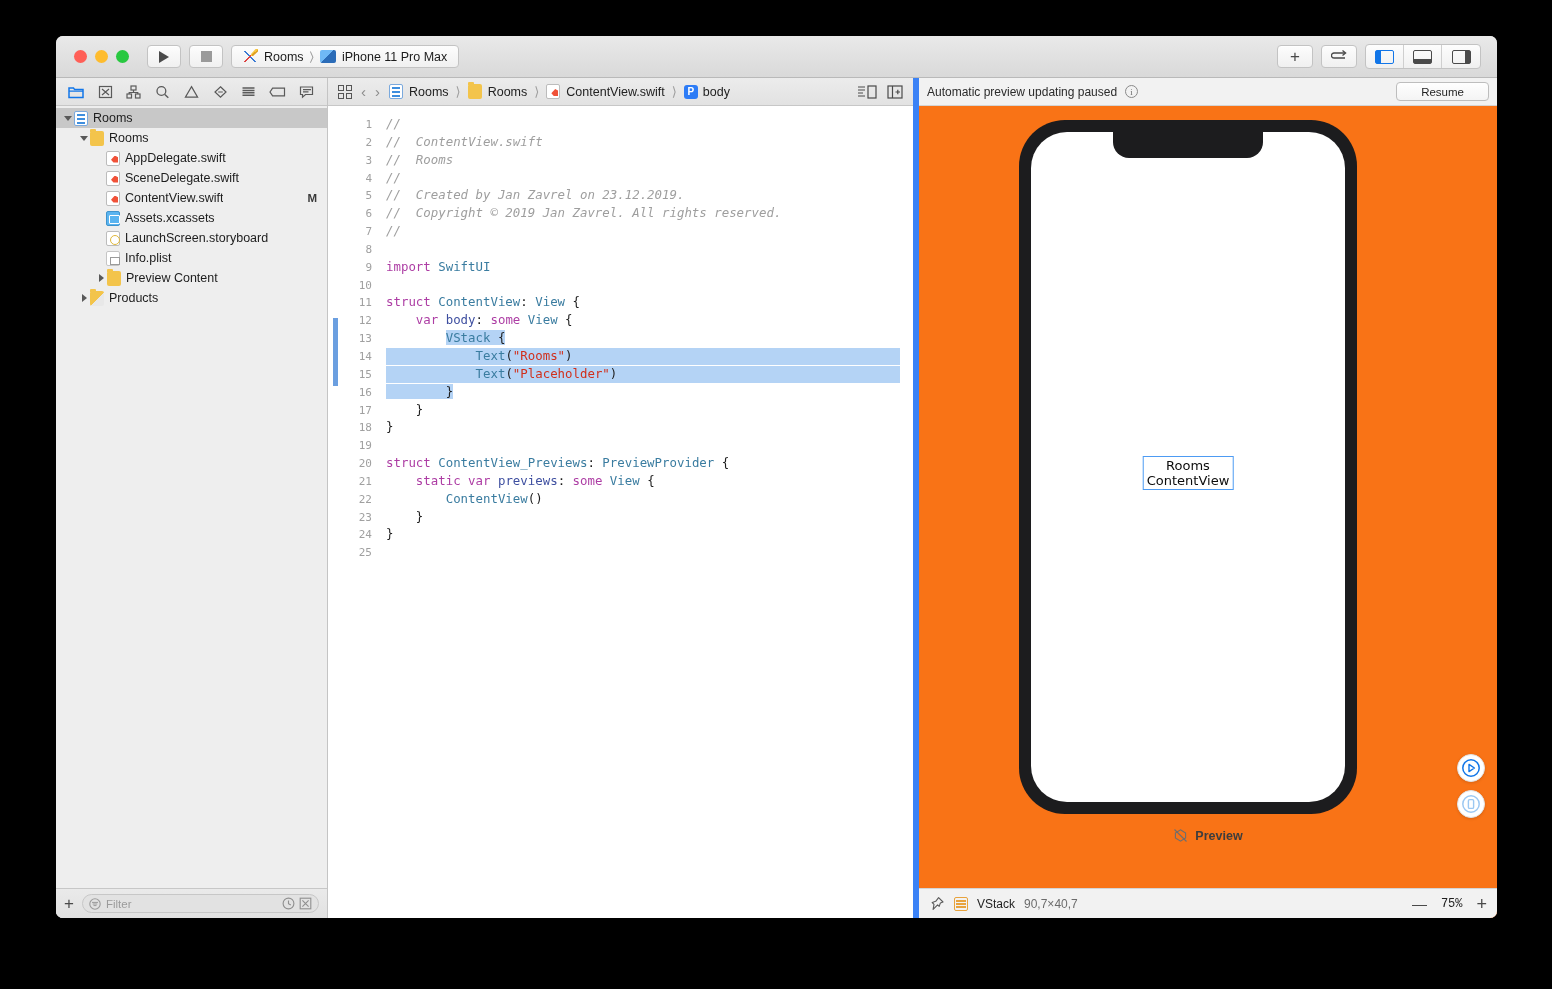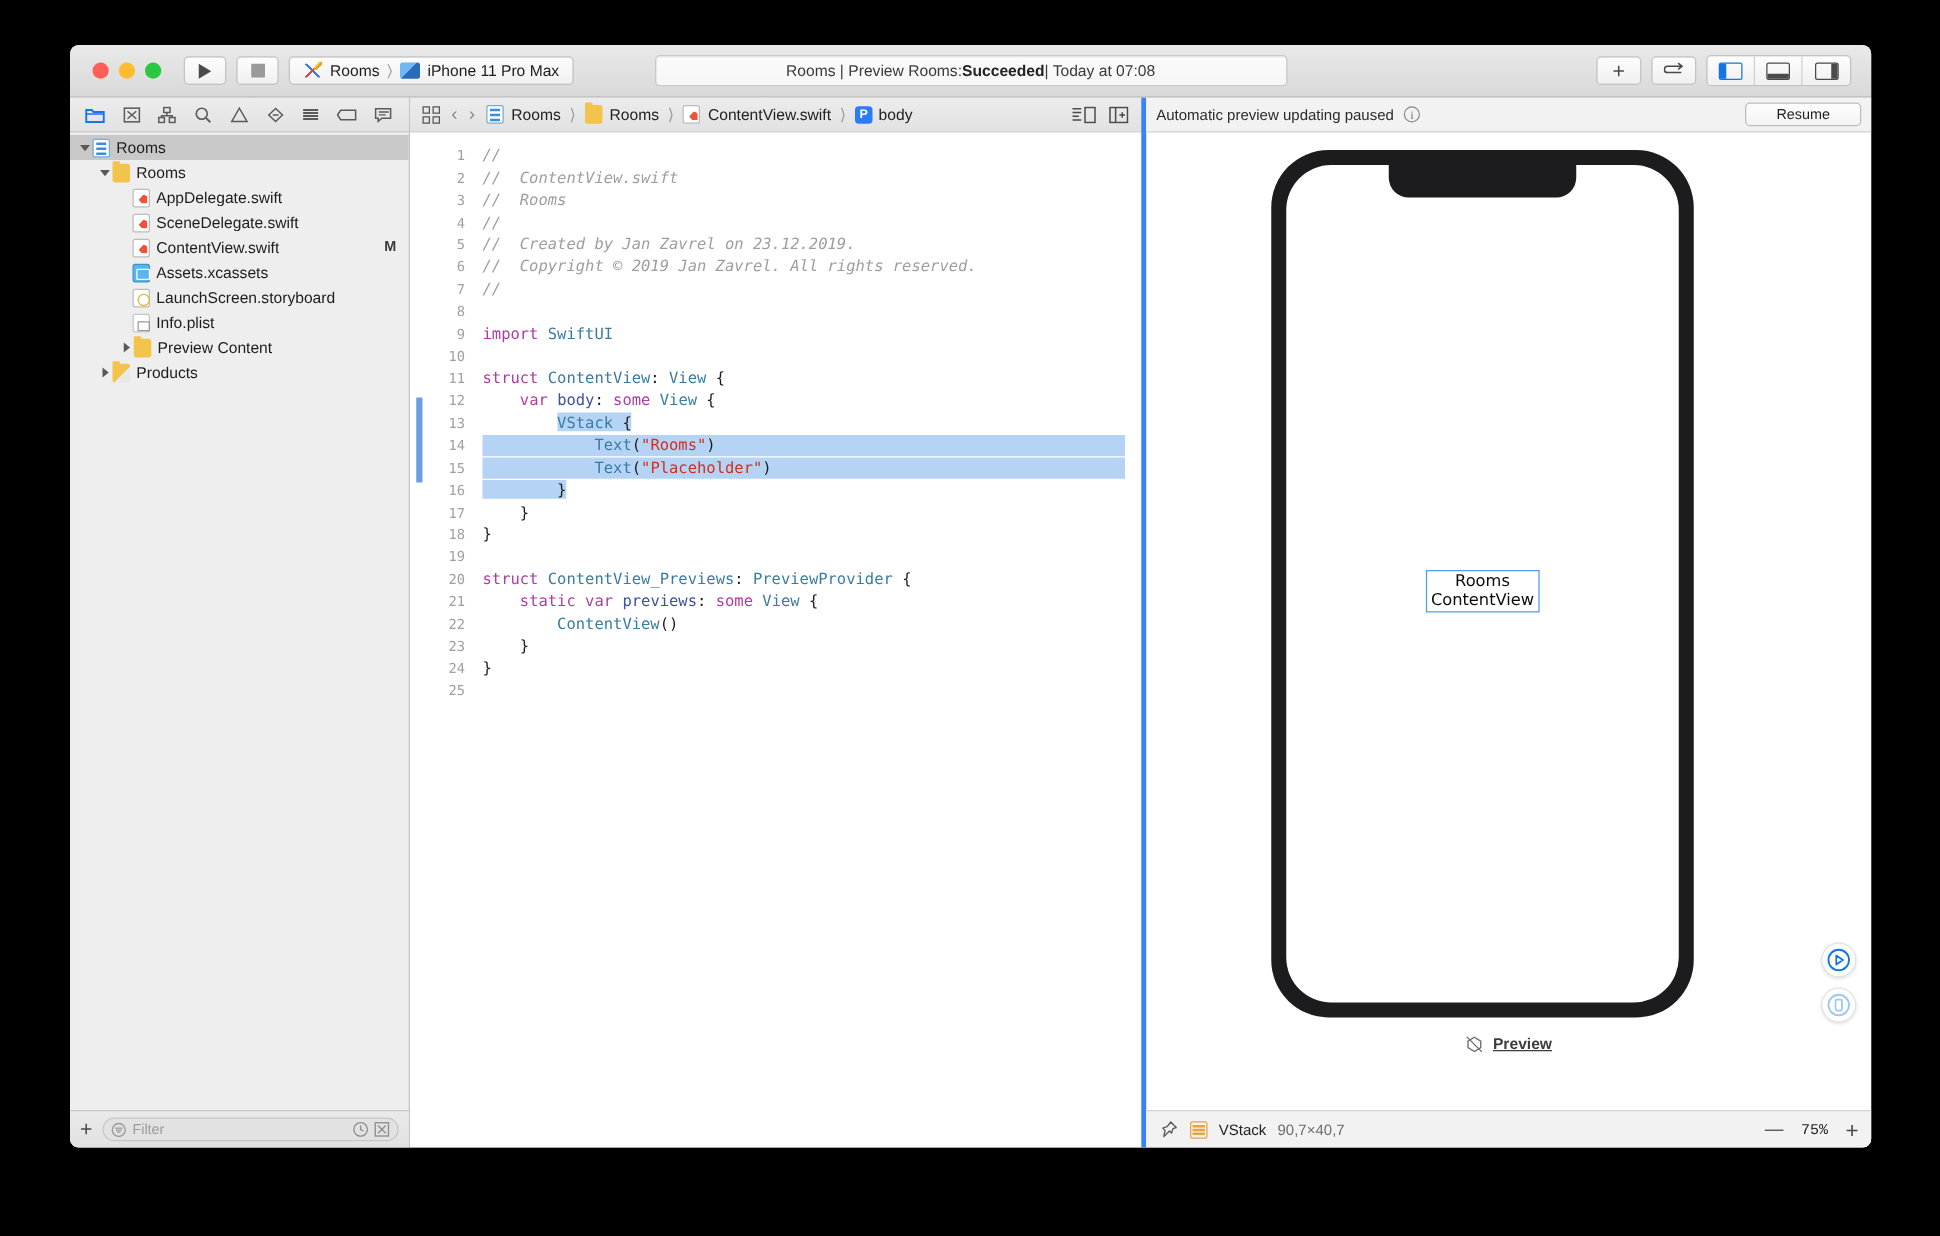--- a/index.html
+++ b/index.html
@@ -211,23 +211,23 @@
   .t { color: #3a7ca0; }
   .c { color: #9e9e9e; font-style: italic; }
   .s { color: #d12f1b; }
   .f { color: #3e4fa0; }
   .sel { background: #b4d3f5; }
   .codeline { display:block; }
 
   
   .canvas-col {
     width: 584px; flex: 0 0 584px;
-    border-left: 4px solid #3b82f6;
+    border-left: 6px solid #3b82f6;
     display: flex; flex-direction: column;
-    background: #ffffff;
+    background: #f97316;
   }
   .canvas-top {
     height: 28px; flex: 0 0 28px;
     background: #f2f2f2;
     border-bottom: 1px solid #d4d4d4;
     display: flex; align-items: center; padding: 0 8px;
     font-size: 12px; color: #2b2b2b;
   }
   .info-circle {
     width: 13px; height: 13px; border: 1.2px solid #8a8a8a; border-radius: 50%;
@@ -278,22 +278,22 @@
     display: flex; flex-direction: column; gap: 8px;
   }
   .fbtn {
     width: 28px; height: 28px; border-radius: 50%;
     background: #fff; border: 1px solid #e2e3e5;
     display:flex; align-items:center; justify-content:center;
     box-shadow: 0 1px 3px rgba(0,0,0,.13);
   }
   .preview-label {
     position: absolute; left: 0; right: 0; top: 722px;
-    display: flex; justify-content: center; gap: 7px;
-    font-size: 12.5px; font-weight: 700; color: #3d3d3d; text-decoration: underline;
+    display: flex; align-items: center; justify-content: center; gap: 7px;
+    font-size: 12.5px; font-weight: 700; color: #3d3d3d;
   }
   .canvas-bottom {
     height: 30px; flex: 0 0 30px;
     background: #f2f2f2; border-top: 1px solid #d4d4d4;
     display: flex; align-items: center; padding: 0 10px; gap: 9px;
     font-size: 12px; color: #1f1f1f;
   }
   .vstack-ico {
     width: 14px; height: 14px; border: 1.4px solid #e8a33d; border-radius: 2px;
     display: flex; flex-direction: column; justify-content: space-evenly; padding: 1px;
@@ -322,25 +322,20 @@
         <div class="sq-stop"></div>
       </div>
       <div class="scheme">
         <span class="xcode-ico"></span>
         <span>Rooms</span>
         <span class="sep">〉</span>
         <span class="dev-ico"></span>
         <span>iPhone 11 Pro Max</span>
       </div>
 
-      <div class="status-field">
-        <span>Rooms | Preview Rooms: </span>
-          <b>Succeeded</b>
-          <span> | Today at 07:08</span>
-      </div>
 
       <div class="tb-right">
         <div class="tb-btn" style="margin-right:0;width:36px">
           <span class="plus-ico">+</span>
         </div>
         <div class="tb-btn" style="margin-right:0;width:36px">
           <svg width="17" height="13" viewBox="0 0 17 13">
             <path d="M14 3 H3 a2.5 2.5 0 0 0 0 5 h11" fill="none" stroke="#4a4a4a" stroke-width="1.3"></path>
             <path d="M11.5 0.5 L14.6 3 L11.5 5.5" fill="none" stroke="#4a4a4a" stroke-width="1.3"></path>
           </svg>

